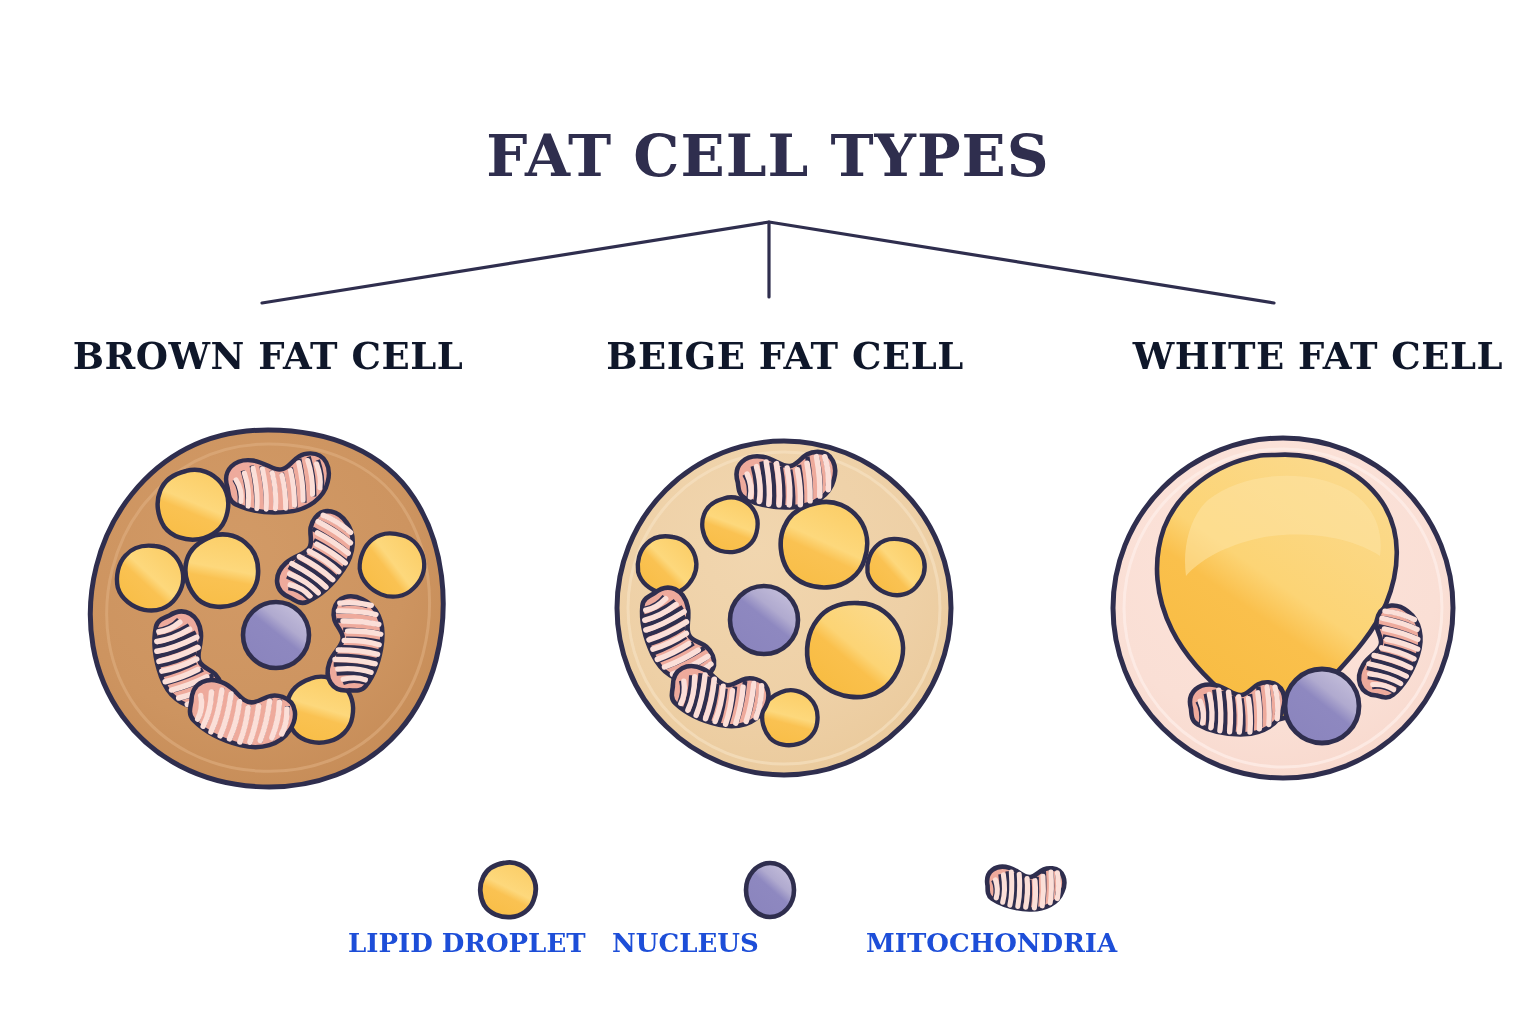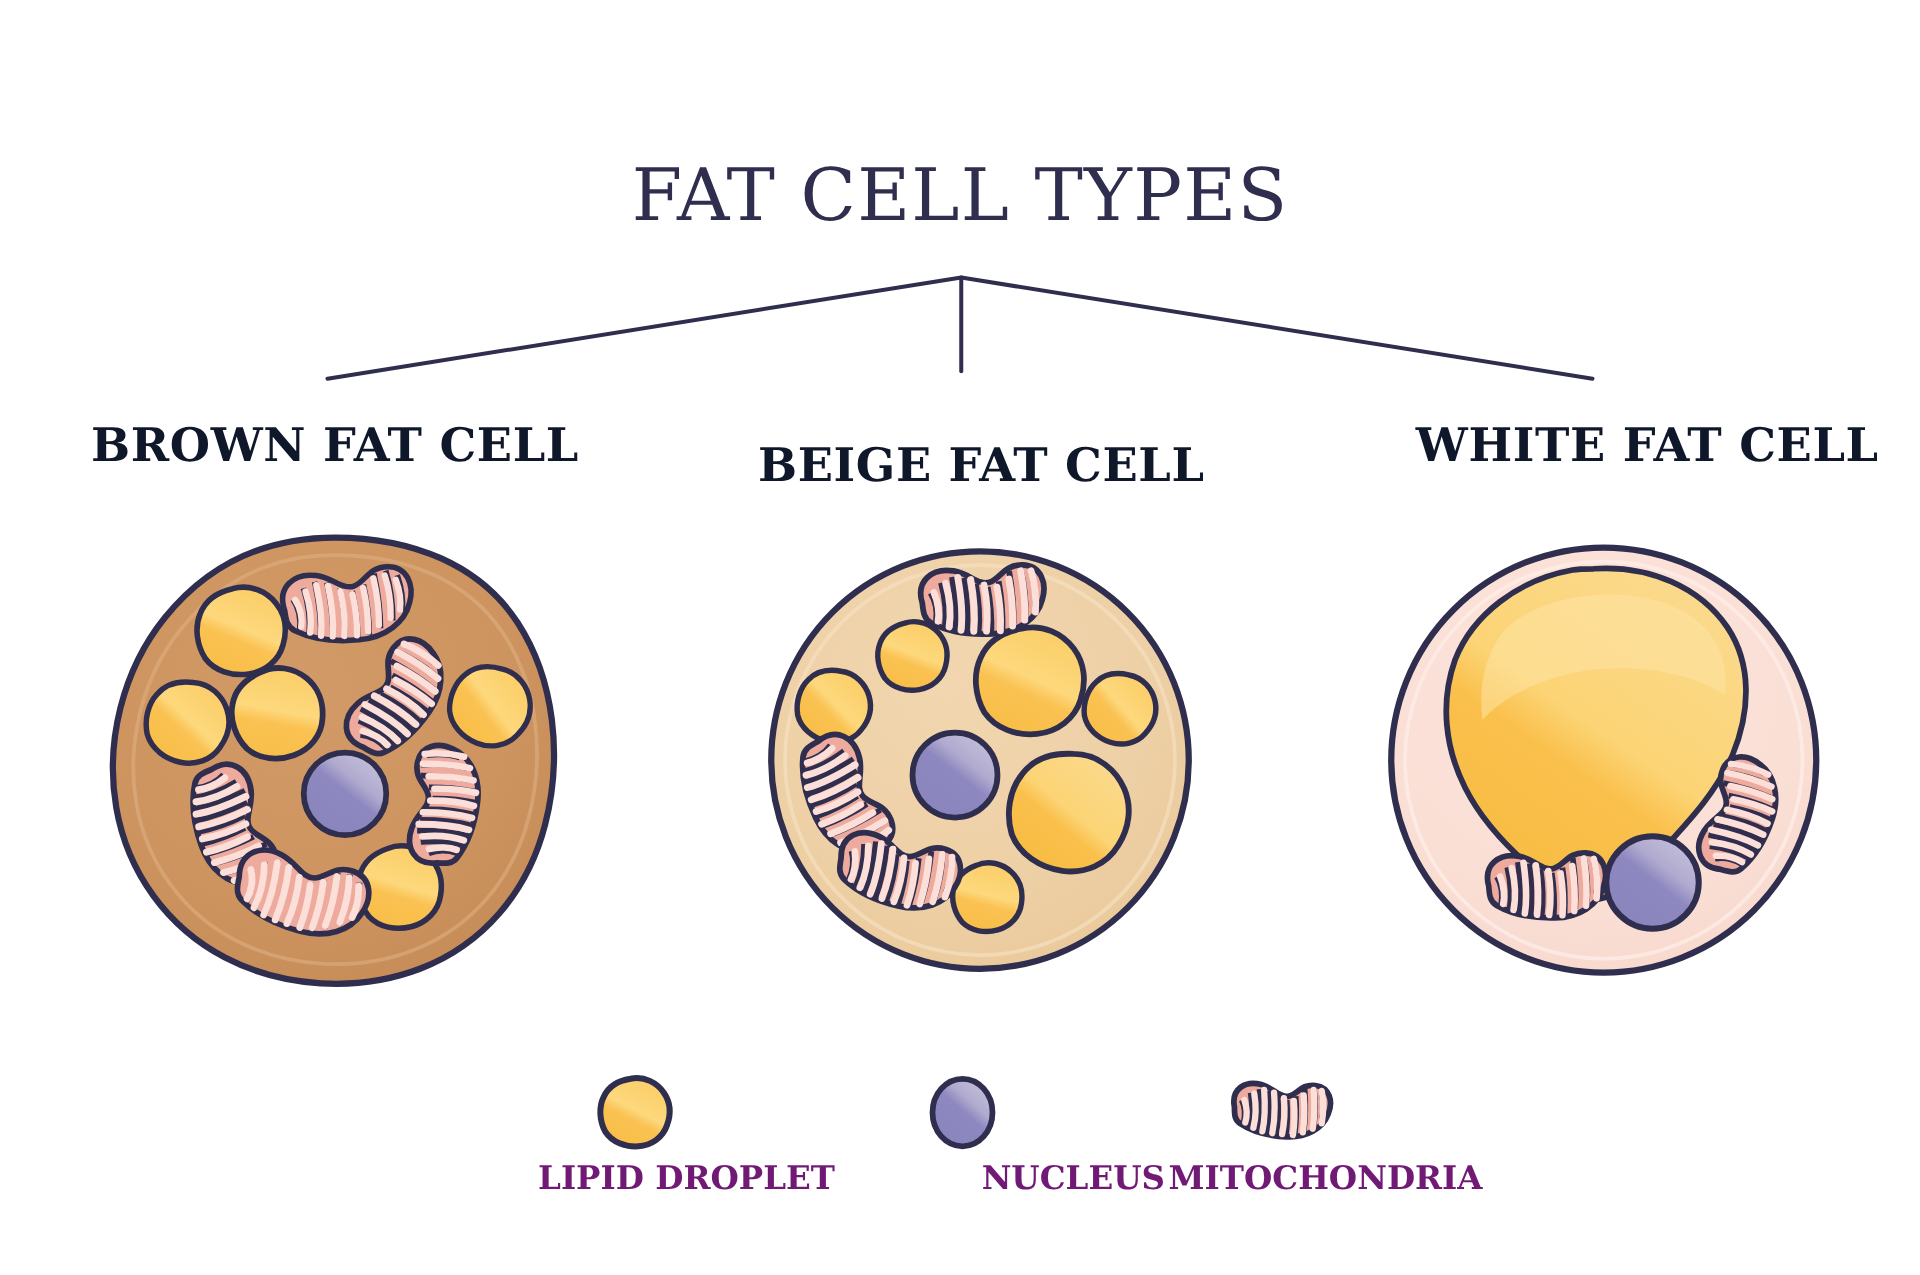--- a/index.html
+++ b/index.html
@@ -1,34 +1,34 @@
 <!DOCTYPE html>
 <html><head>
 <meta charset="utf-8">
 <style>
   html,body{margin:0;padding:0;background:#ffffff;}
   body{width:1536px;height:1020px;overflow:hidden;font-family:"Liberation Serif",serif;}
   #stage{position:relative;width:1536px;height:1020px;background:#fff;}
   #title{
     position:absolute;left:0;top:122px;width:1536px;text-align:center;
-    font-family:"DejaVu Serif",serif;font-weight:normal;font-size:58px;
+    font-family:"DejaVu Serif",serif;font-weight:bold;font-size:58px;
     letter-spacing:1px;color:#2f2e4e;
   }
   .cell-label{
     position:absolute;top:334px;width:460px;text-align:center;
     font-family:"DejaVu Serif",serif;font-weight:bold;font-size:37px;
     letter-spacing:0.5px;color:#0f172a;white-space:nowrap;
   }
   #lbl-brown{left:38px;}
-  #lbl-beige{left:555px;margin-top:16px;}
+  #lbl-beige{left:555px;}
   #lbl-white{left:1043px;text-align:right;}
   .legend-text{
-    position:absolute;top:928px;width:320px;text-align:right;
+    position:absolute;top:928px;width:320px;text-align:left;
     font-family:"DejaVu Serif",serif;font-weight:bold;font-size:26px;
-    letter-spacing:0px;color:#701a75;white-space:nowrap;
+    letter-spacing:0px;color:#1d4ed8;white-space:nowrap;
   }
   #leg-t-0{left:348px;}
   #leg-t-1{left:612px;}
   #leg-t-2{left:866px;}
   svg{position:absolute;left:0;top:0;}
 </style>
 </head>
 <body>
 
 <div id="stage">

